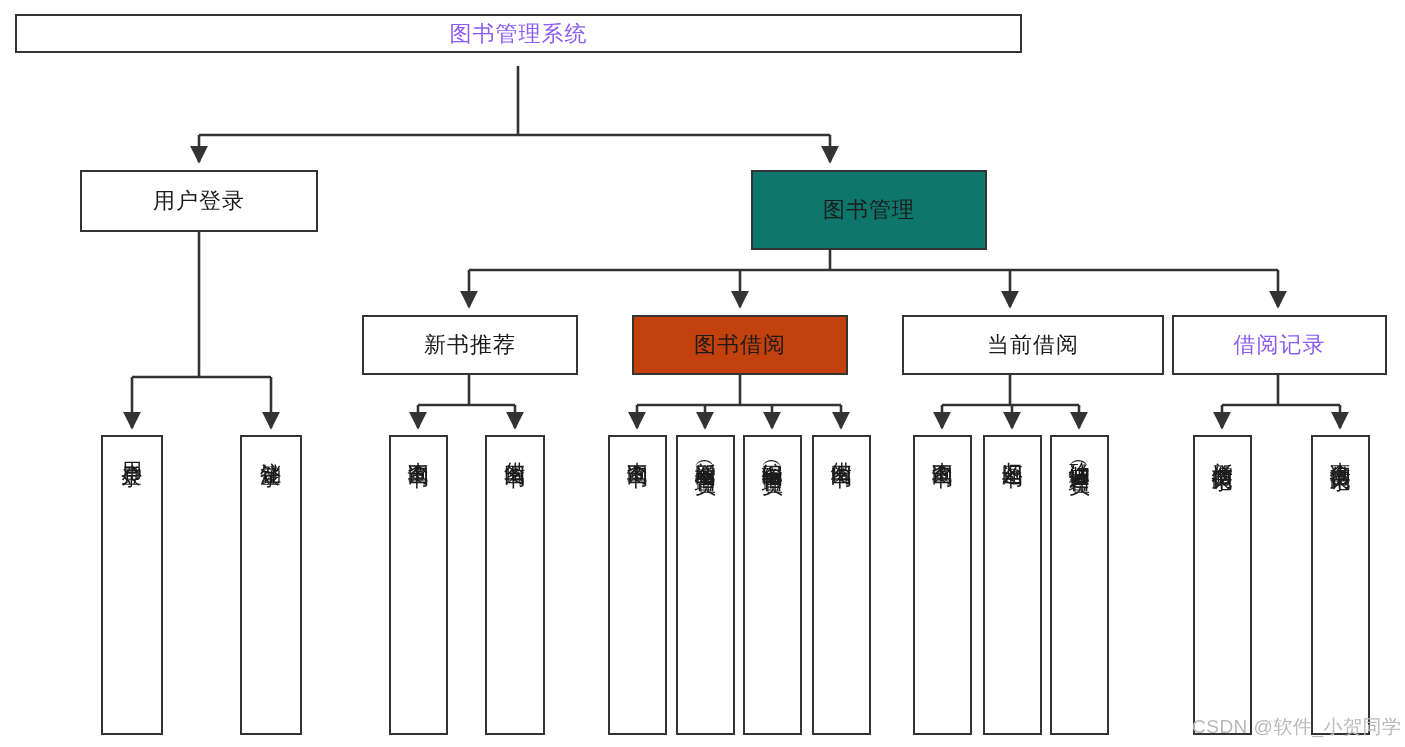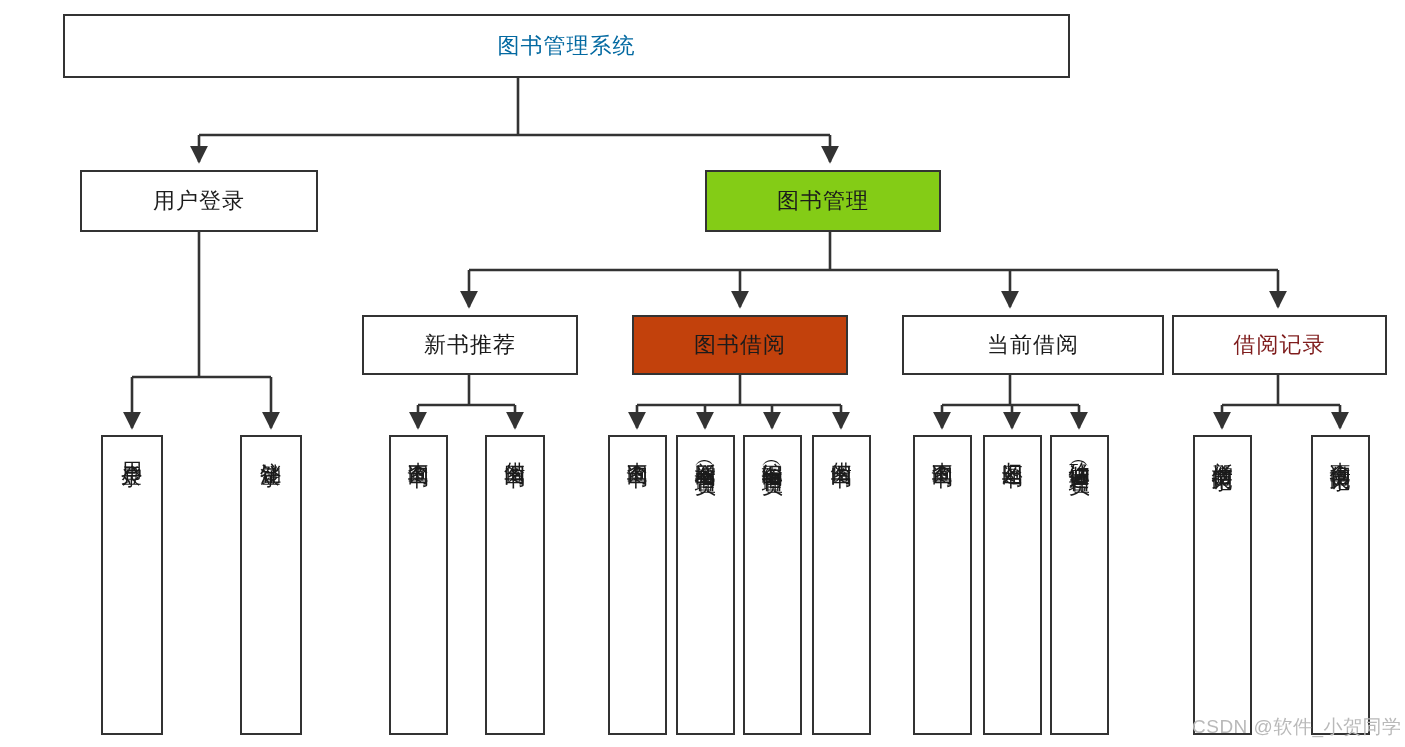--- a/index.html
+++ b/index.html
@@ -114,29 +114,29 @@
       <path d="M 1012,405 L 1012,428" marker-end="url(#arrow)"></path>
       <path d="M 1079,405 L 1079,428" marker-end="url(#arrow)"></path>
 
       <path d="M 1278,375 L 1278,405"></path>
       <path d="M 1222,405 L 1340,405"></path>
       <path d="M 1222,405 L 1222,428" marker-end="url(#arrow)"></path>
       <path d="M 1340,405 L 1340,428" marker-end="url(#arrow)"></path>
     </g>
   </svg>
 
-  <div class="node h" style="left: 15px; top: 14px; width: 1007px; height: 64px; border-color: rgb(51, 51, 51); background: rgb(255, 255, 255); color: #0369a1; margin-left: 48px;">图书管理系统</div>
+  <div class="node h" style="left: 15px; top: 14px; width: 1007px; height: 39px; border-color: rgb(51, 51, 51); background: rgb(255, 255, 255); color: #8b5cf6;">图书管理系统</div>
 
   <div class="node h" style="left: 80px; top: 170px; width: 238px; height: 62px; border-color: rgb(51, 51, 51); background: rgb(255, 255, 255); color: rgb(27, 27, 27);">用户登录</div>
-  <div class="node h" style="left: 705px; top: 170px; width: 236px; height: 62px; border-color: rgb(51, 51, 51); background: #84cc16; color: rgb(27, 27, 27);">图书管理</div>
+  <div class="node h" style="left: 751px; top: 170px; width: 236px; height: 80px; border-color: rgb(51, 51, 51); background: #0f766e; color: rgb(27, 27, 27);">图书管理</div>
 
   <div class="node h" style="left: 362px; top: 315px; width: 216px; height: 60px; border-color: rgb(51, 51, 51); background: rgb(255, 255, 255); color: rgb(27, 27, 27);">新书推荐</div>
   <div class="node h" style="left: 632px; top: 315px; width: 216px; height: 60px; border-color: rgb(51, 51, 51); background: #c2410c; color: rgb(27, 27, 27);">图书借阅</div>
   <div class="node h" style="left: 902px; top: 315px; width: 262px; height: 60px; border-color: rgb(51, 51, 51); background: rgb(255, 255, 255); color: rgb(27, 27, 27);">当前借阅</div>
-  <div class="node h" style="left: 1172px; top: 315px; width: 215px; height: 60px; border-color: rgb(51, 51, 51); background: rgb(255, 255, 255); color: #7f1d1d;">借阅记录</div>
+  <div class="node h" style="left: 1172px; top: 315px; width: 215px; height: 60px; border-color: rgb(51, 51, 51); background: rgb(255, 255, 255); color: #8b5cf6;">借阅记录</div>
 
   <div class="node leaf" style="left: 101px; top: 435px; width: 62px; height: 300px; border-color: rgb(51, 51, 51); background: rgb(255, 255, 255); color: rgb(27, 27, 27);">
     <span class="vtext">用户登录</span>
   </div>
   <div class="node leaf" style="left: 240px; top: 435px; width: 62px; height: 300px; border-color: rgb(51, 51, 51); background: rgb(255, 255, 255); color: rgb(27, 27, 27);">
     <span class="vtext">注销登录</span>
   </div>
   <div class="node leaf" style="left: 389px; top: 435px; width: 59px; height: 300px; border-color: rgb(51, 51, 51); background: rgb(255, 255, 255); color: rgb(27, 27, 27);">
     <span class="vtext">查询图书</span>
   </div>

